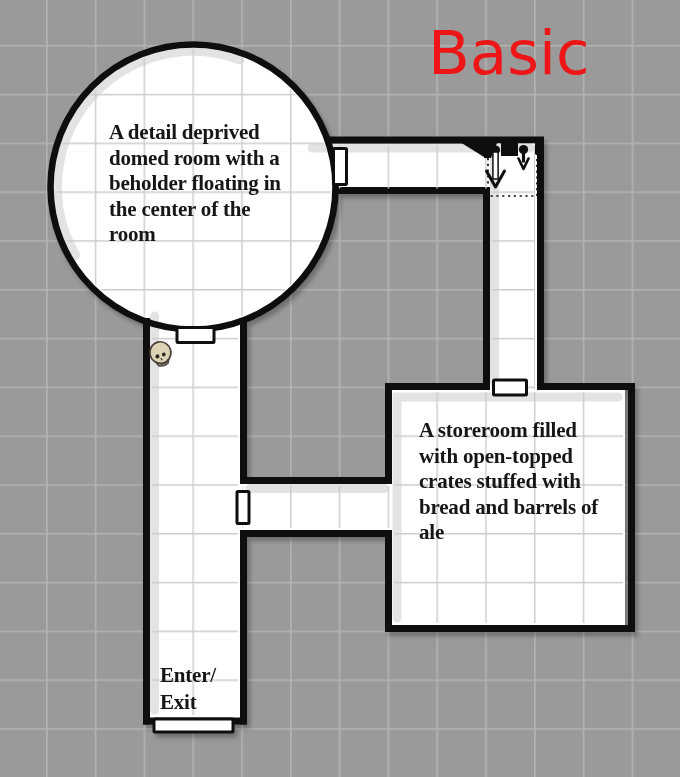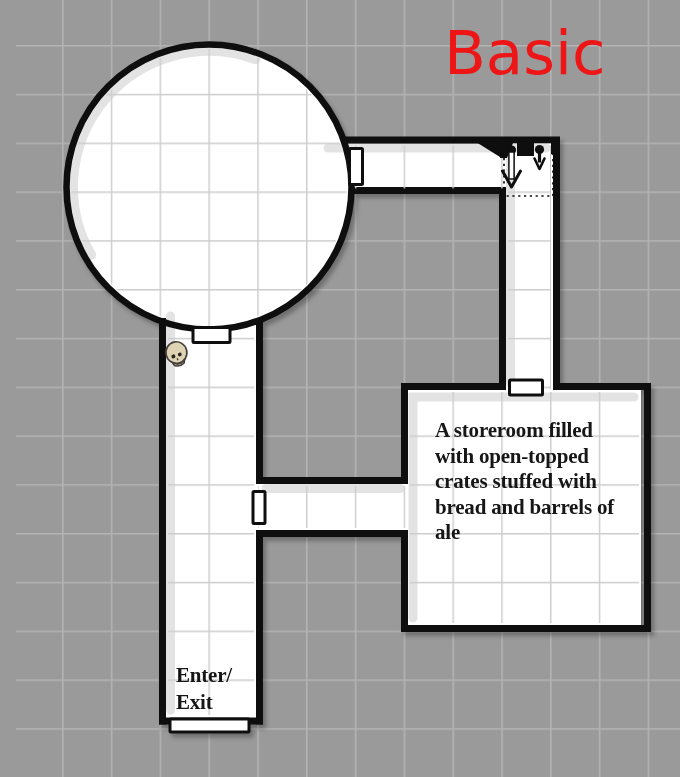--- a/index.html
+++ b/index.html
@@ -1,21 +1,21 @@
 <!DOCTYPE html>
 <html><head>
 <meta charset="utf-8">
 <style>
   html,body{margin:0;padding:0;}
   body{
     width:680px;height:777px;overflow:hidden;position:relative;
     background:#9a9a9a;
     font-family:"Liberation Serif", serif;
   }
-  .stage{position:absolute;left:16px;top:0;width:635px;height:777px;border-radius:7px;}
+  .stage{position:absolute;left:0;top:0;width:635px;height:777px;border-radius:7px;}
   svg{display:block;}
   .map-group{filter:drop-shadow(3px 4px 2px rgba(0,0,0,0.28));}
   .label{
     position:absolute;
     font-family:"Liberation Serif", serif;
     font-weight:bold;
     color:#161616;
     white-space:pre-line;
     letter-spacing:-0.2px;
   }
@@ -116,20 +116,25 @@
       <rect x="177" y="327.5" width="37" height="15" rx="1"></rect>
       <rect x="493.5" y="380" width="33" height="15" rx="1"></rect>
       <rect x="237" y="491.5" width="12" height="32" rx="1"></rect>
       <rect x="154" y="719" width="79" height="13" rx="1"></rect>
     </g>
   </g>
 </svg>
 
 <div class="map-title">Basic</div>
 
+<div class="label room-label lbl-domed">A detail deprived
+domed room with a
+beholder floating in
+the center of the
+room</div>
 
 <div class="label lbl-enter">Enter/
 Exit</div>
 
 <div class="label room-label lbl-store">A storeroom filled
 with open-topped
 crates stuffed with
 bread and barrels of
 ale</div>
 </div>

